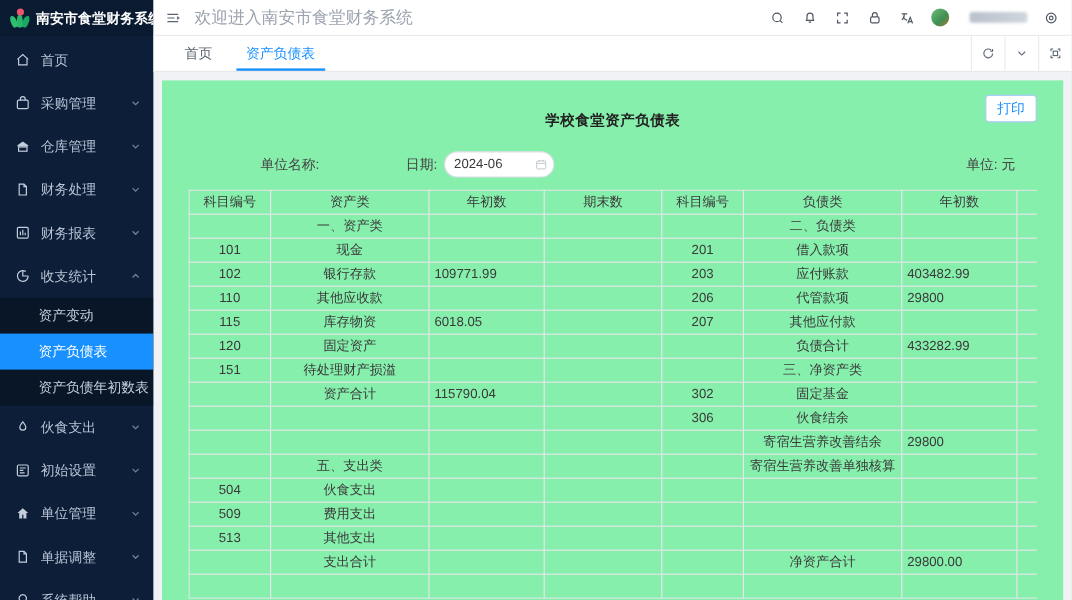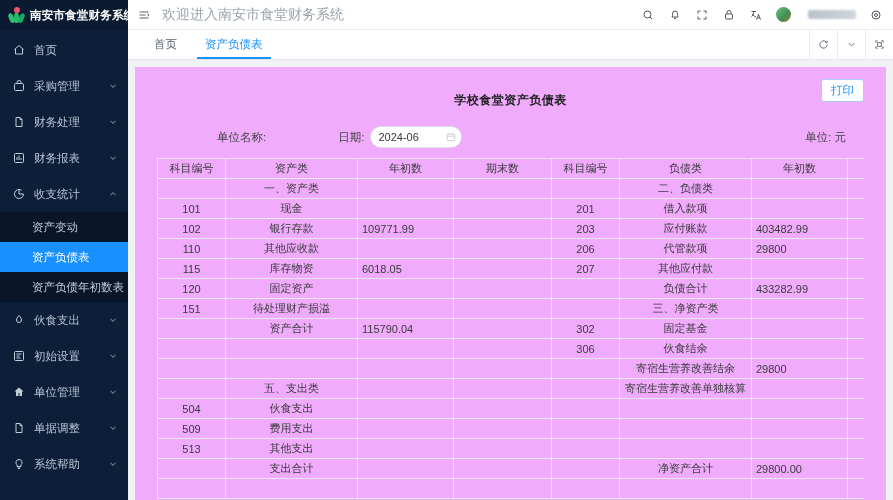--- a/index.html
+++ b/index.html
@@ -135,21 +135,21 @@
   .tab-btn {
     width: 28px;
     display: flex; align-items: center; justify-content: center;
     border-left: 1px solid #ececec;
     color: #5b6572; cursor: pointer;
   }
   .tab-btn svg { width: 11px; height: 11px; display:block; }
 
   .content-wrap { flex: 1 1 auto; padding: 7px 7px 0 7px; overflow: hidden; }
   .card {
-    background: #f0abfc;
+    background: #86efac;
     height: 100%;
     padding: 8px 22px 0 22px;
     position: relative;
     overflow: hidden;
   }
   .print-btn {
     position: absolute; top: 12px; right: 22px;
     border: 1px solid #a7cdf5; color: #1890ff; background: #ffffff;
     border-radius: 3px; font-size: 11.5px;
     padding: 3px 9px; cursor: pointer;
@@ -248,20 +248,34 @@
             </svg>
         </span>
         <span class="mi-label">采购管理</span>
         <span class="mi-arrow">
           <svg viewBox="0 0 24 24" fill="none" stroke="currentColor" stroke-width="2.5">
               <path d="M6 9l6 6 6-6"></path>
             </svg>
         </span>
       </div>
 
+      <div class="menu-item">
+        <span class="mi-icon">
+          <svg viewBox="0 0 24 24" fill="currentColor">
+              <path d="M3 10l9-6 9 6v2H3z"></path>
+              <rect x="5" y="13" width="14" height="7" fill="none" stroke="currentColor" stroke-width="2"></rect>
+            </svg>
+        </span>
+        <span class="mi-label">仓库管理</span>
+        <span class="mi-arrow">
+          <svg viewBox="0 0 24 24" fill="none" stroke="currentColor" stroke-width="2.5">
+              <path d="M6 9l6 6 6-6"></path>
+            </svg>
+        </span>
+      </div>
 
       <div class="menu-item">
         <span class="mi-icon">
           <svg viewBox="0 0 24 24" fill="none" stroke="currentColor" stroke-width="2">
               <path d="M14 3H6v18h12V7z"></path>
               <path d="M14 3v4h4"></path>
             </svg>
         </span>
         <span class="mi-label">财务处理</span>
         <span class="mi-arrow">

